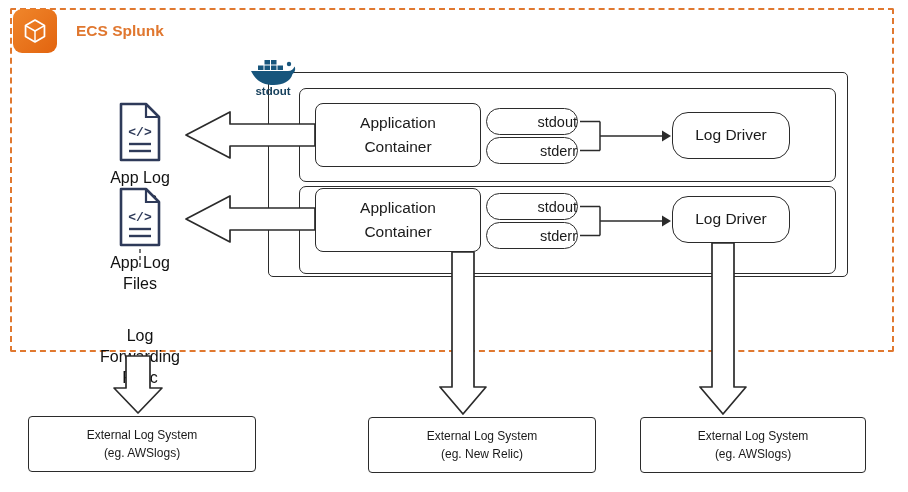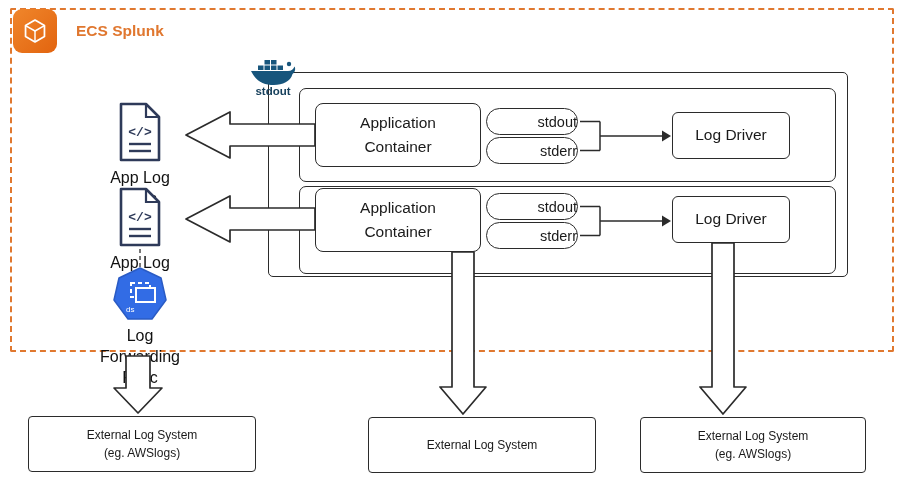--- a/index.html
+++ b/index.html
@@ -1,17 +1,17 @@
 <!DOCTYPE html>
 <html><head>
 <meta charset="utf-8">
 <style>
   html,body{margin:0;padding:0;background:#ffffff;font-family:"Liberation Sans",sans-serif;color:#1a1a1a;}
   #canvas{position:relative;width:908px;height:492px;background:#fff;overflow:hidden;}
-  .box{position:absolute;background:#fff;border:1.6px solid #2b2b2b;border-radius:6px;
+  .box{position:absolute;background:#fff;border:1.6px solid #2b2b2b;border-radius:16px;
        display:flex;flex-direction:column;align-items:center;justify-content:center;text-align:center;box-sizing:border-box;}
   .frame{position:absolute;border:1.6px solid #2b2b2b;border-radius:5px;background:transparent;box-sizing:border-box;}
   .pill{border-radius:15px;font-size:14.5px;align-items:flex-end;}
   .t15{font-size:15.5px;line-height:1.55;}
   .t13{font-size:12px;line-height:1.5;}
   .lbl{position:absolute;text-align:center;font-size:16px;line-height:1.3;color:#111;}
   #cluster{position:absolute;left:10px;top:8px;width:884px;height:344px;border:2px dashed #E0782F;border-radius:2px;box-sizing:border-box;}
   #cluster-label{position:absolute;left:76px;top:22px;font-size:15.5px;font-weight:bold;color:#E0772F;}
   #ecs-icon{position:absolute;left:13px;top:9px;width:44px;height:44px;border-radius:9px;
             background:linear-gradient(135deg,#F0862B,#E2640F);display:flex;align-items:center;justify-content:center;}
@@ -99,39 +99,32 @@
     <svg width="46" height="60" viewBox="0 0 46 60">
       <path d="M4 2 H29 L42 15 V58 H4 Z" fill="#fff" stroke="#2E3A59" stroke-width="2.6" stroke-linejoin="round"></path>
       <polyline points="29,2 29,15 42,15" fill="none" stroke="#2E3A59" stroke-width="2.2"></polyline>
       <text x="23" y="34" text-anchor="middle" font-size="13" font-weight="bold" fill="#2E3A59" font-family="'Liberation Mono',monospace">&lt;/&gt;</text>
       <line x1="12" y1="42" x2="34" y2="42" stroke="#2E3A59" stroke-width="2.4"></line>
       <line x1="12" y1="49" x2="34" y2="49" stroke="#2E3A59" stroke-width="2.4"></line>
     </svg>
   </div>
   <div class="lbl" style="left:95px;top:253px;width:90px;">App Log Files</div>
 
-  <div class="icon-wrap" style="left:111px;top:266px;width:58px;height:56px;">
-    <svg width="58" height="56" viewBox="0 0 58 56">
-      <polygon points="29,2 50,12 55,34 41,53 17,53 3,34 8,12" fill="#326CE5" stroke="#2a5bc4" stroke-width="1.5" stroke-linejoin="round"></polygon>
-      <rect x="20" y="17" width="19" height="14" fill="none" stroke="#fff" stroke-width="2" stroke-dasharray="4 3"></rect>
-      <rect x="25" y="22" width="19" height="14" fill="#326CE5" stroke="#fff" stroke-width="2"></rect>
-      <text x="15" y="46" font-size="8" fill="#fff" font-family="'Liberation Sans',sans-serif">ds</text>
-    </svg>
-  </div>
   <div class="lbl" style="left:85px;top:326px;width:110px;">
     <div>Log Forwarding</div>
     <div>Relic</div>
   </div>
 
   <div class="box t13" style="left:28px;top:416px;width:228px;height:56px;border-radius:4px;">
     <div>External Log System</div>
     <div>(eg. AWSlogs)</div>
   </div>
   <div class="box t13" style="left:368px;top:417px;width:228px;height:56px;border-radius:4px;">
     <div>External Log System</div>
+    <div>(eg. New Relic)</div>
   </div>
   <div class="box t13" style="left:640px;top:417px;width:226px;height:56px;border-radius:4px;">
     <div>External Log System</div>
     <div>(eg. AWSlogs)</div>
   </div>
 
   <svg class="overlay" width="908" height="492" viewBox="0 0 908 492">
 
     <line x1="140" y1="249" x2="140" y2="267" stroke="#555" stroke-width="1.6" stroke-dasharray="4 3"></line>
 

